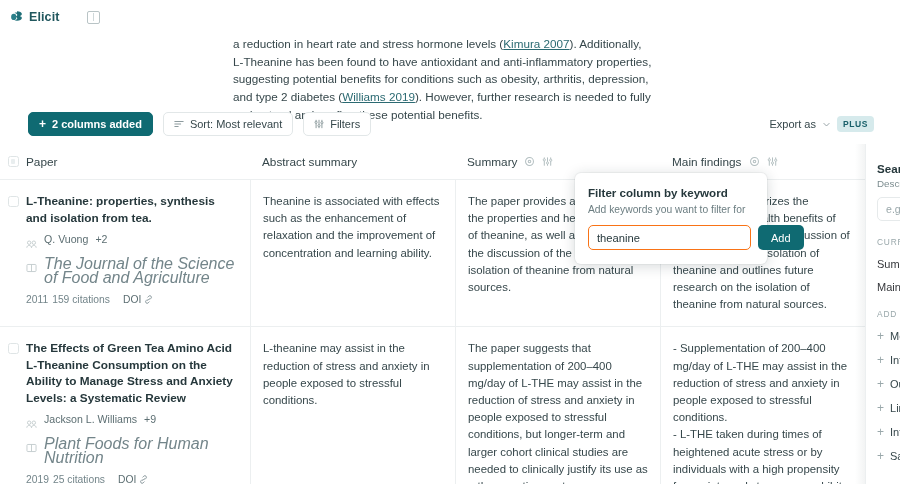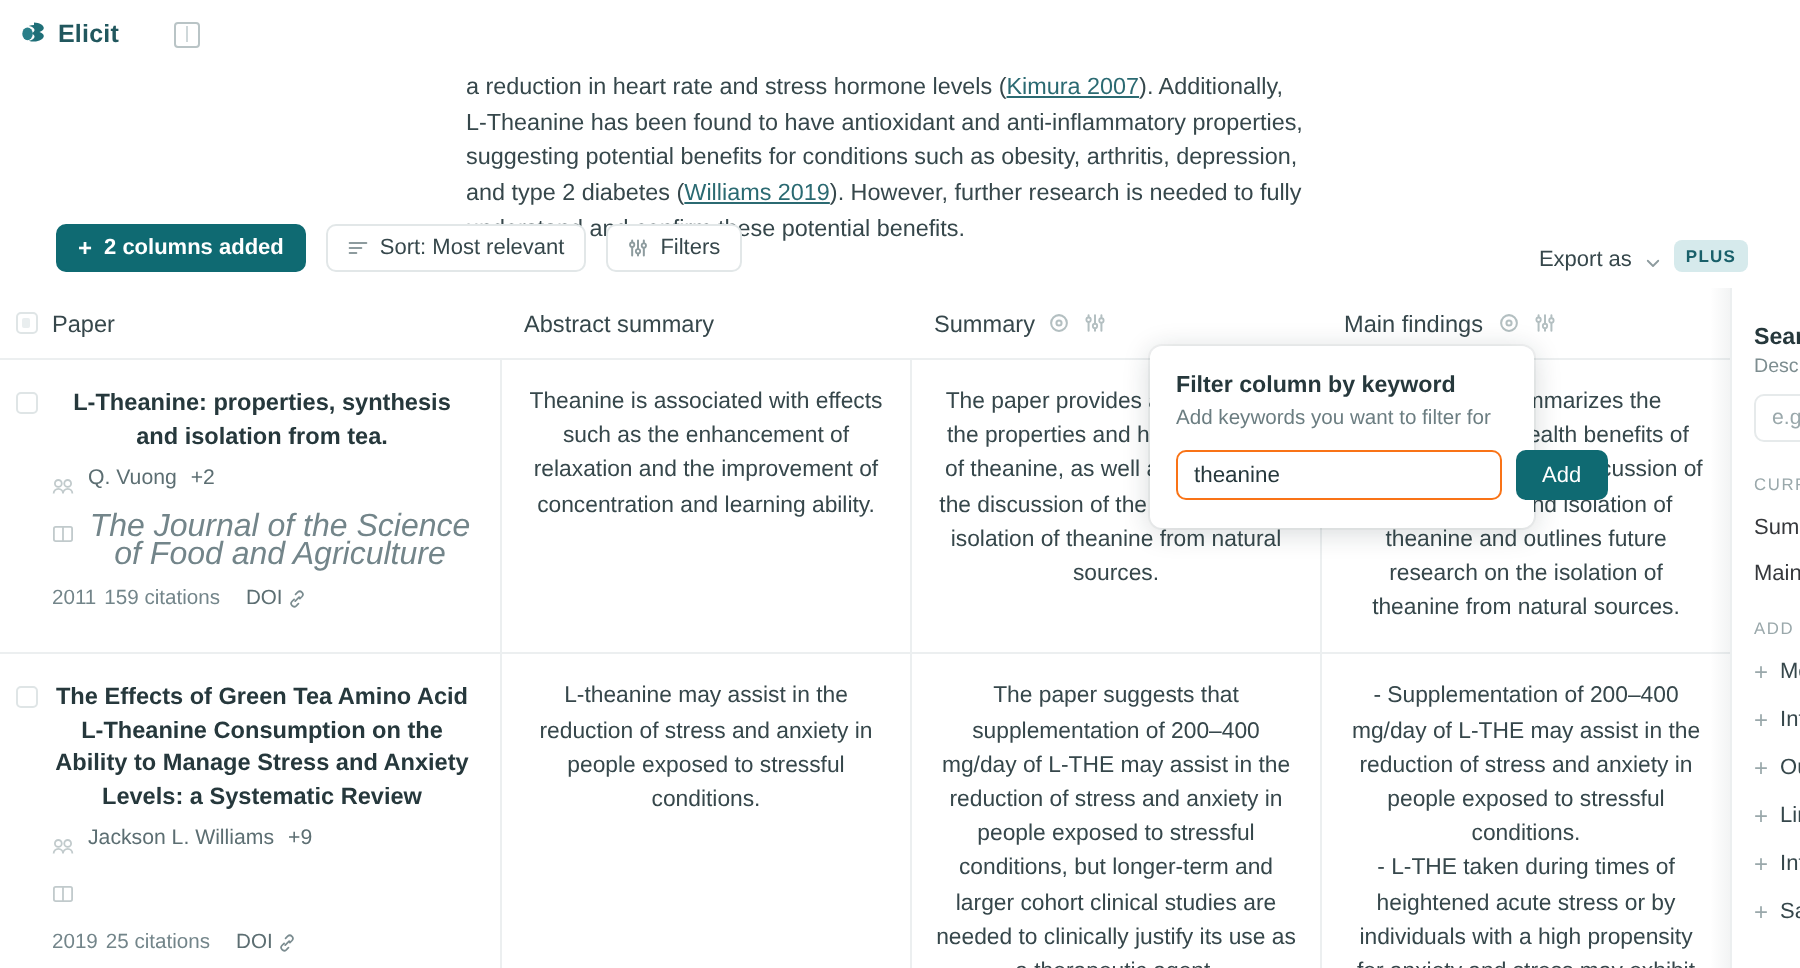--- a/index.html
+++ b/index.html
@@ -51,21 +51,21 @@
     display: inline-flex; align-items: center; gap: 6px;
     height: 24px; padding: 0 10px; border-radius: 5px;
     font-size: 11px; white-space: nowrap; cursor: pointer;
     border: 1px solid #e2e7e8; background: #fff; color: #36474b;
   }
   .btn-primary { background: #0f6a72; border-color: #0f6a72; color: #fff; font-weight: 600; }
   .btn-primary .plus { font-size: 12px; line-height: 1; }
   .btn .ico { display:inline-flex; }
 
   .export-wrap {
-    display:flex; align-items:flex-end; gap:6px; height:24px;
+    display:flex; align-items:center; gap:6px; height:24px;
     padding: 0 4px 0 9px; border-radius: 5px; font-size: 11px; color: #36474b; cursor: pointer;
   }
   .chev { width: 9px; height: 9px; }
   .plus-badge {
     background: #d6eaec; color: #19606a; font-size: 8.5px; font-weight: 700;
     letter-spacing: .6px; padding: 3px 6px; border-radius: 4px;
   }
 
   
   .table { position: absolute; left: 0; top: 144px; width: 865px; }
@@ -76,21 +76,21 @@
   .th { font-size: 11.8px; color: #36474b; display: flex; align-items: center; gap: 7px; }
   .th-icons { display: flex; align-items: center; gap: 7px; }
 
   .col-check { width: 26px; flex: 0 0 26px; display: flex; justify-content: center; }
   .col-paper { width: 224px; flex: 0 0 224px; padding-right: 14px; }
   .col-abs   { width: 205px; flex: 0 0 205px; padding-left: 12px; padding-right: 12px; }
   .col-sum   { width: 205px; flex: 0 0 205px; padding-left: 12px; padding-right: 12px; }
   .col-find  { width: 205px; flex: 0 0 205px; padding-left: 12px; padding-right: 12px; }
 
   .row { display: flex; border-bottom: 1px solid #eceff0; background: #fff; }
-  .row > div { padding-top: 13px; padding-bottom: 13px; text-align: center; }
+  .row > div { padding-top: 13px; padding-bottom: 13px; }
   .cell-sep { border-left: 1px solid #eceff0; }
 
   .rowcheck {
     width: 11px; height: 11px; border: 1.3px solid #dfe5e6; border-radius: 2.5px;
     margin-top: 3px; background: #fff;
   }
   .headcheck {
     width: 11px; height: 11px; border: 1.3px solid #dfe5e6; border-radius: 2.5px; background:#fff;
     position: relative;
   }
@@ -325,20 +325,21 @@
           <span class="authors">Jackson L. Williams</span>
           <span class="authors more">+9</span>
         </div>
         <div class="meta-line">
           <span class="meta-ico">
             <svg width="11" height="10" viewBox="0 0 12 11">
                 <rect x="1" y="1.6" width="10" height="7.8" rx="1" fill="none" stroke="#90a0a3" stroke-width="1"></rect>
                 <path d="M6 1.6v7.8" stroke="#90a0a3" stroke-width="1"></path>
               </svg>
           </span>
+          <span class="journal">Plant Foods for Human Nutrition</span>
         </div>
         <div class="foot-line">
           <span class="foot-text">2019</span>
           <span class="foot-text" style="margin-left:-9px">25 citations</span>
           <span class="doi">
             <span>DOI</span>
             <svg width="9" height="9" viewBox="0 0 10 10">
                 <path d="M4 6.2L6.2 4M3.4 5.2L2.2 6.4a1.7 1.7 0 002.4 2.4l1.2-1.2M6.6 4.8l1.2-1.2A1.7 1.7 0 005.4 1.2L4.2 2.4" stroke="#7b8c90" stroke-width=".95" fill="none" stroke-linecap="round"></path>
               </svg>
           </span>

